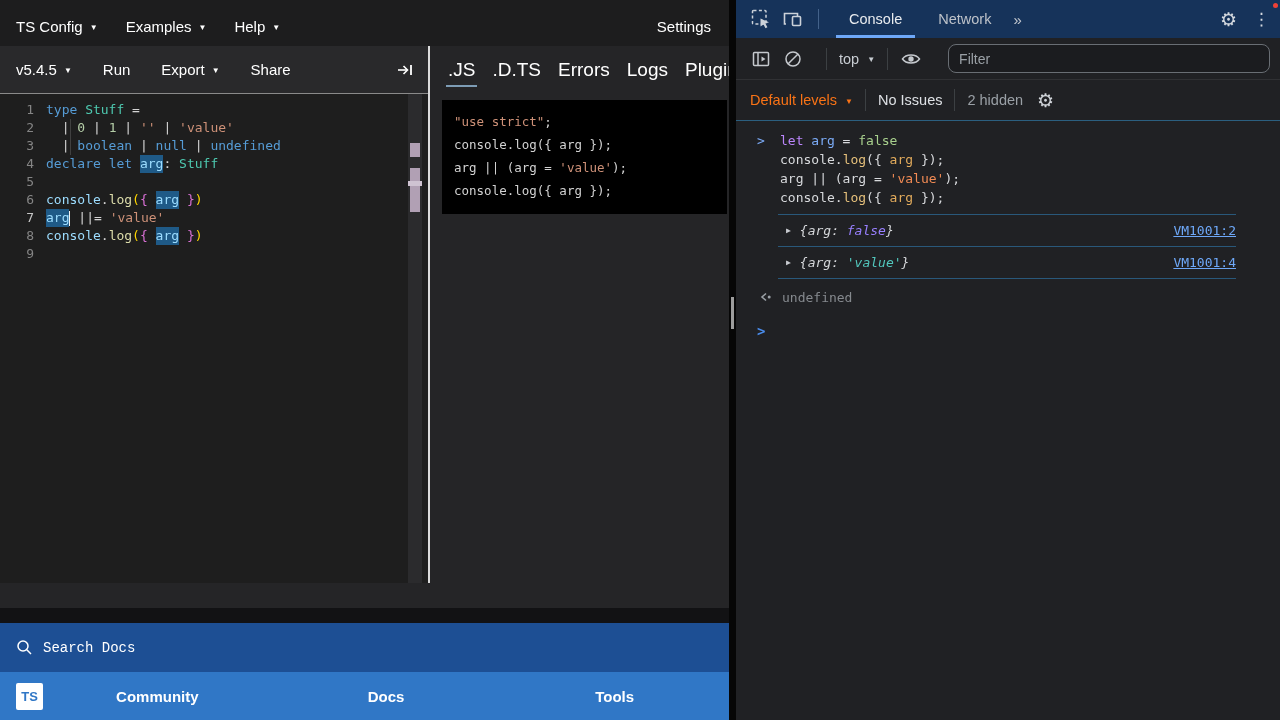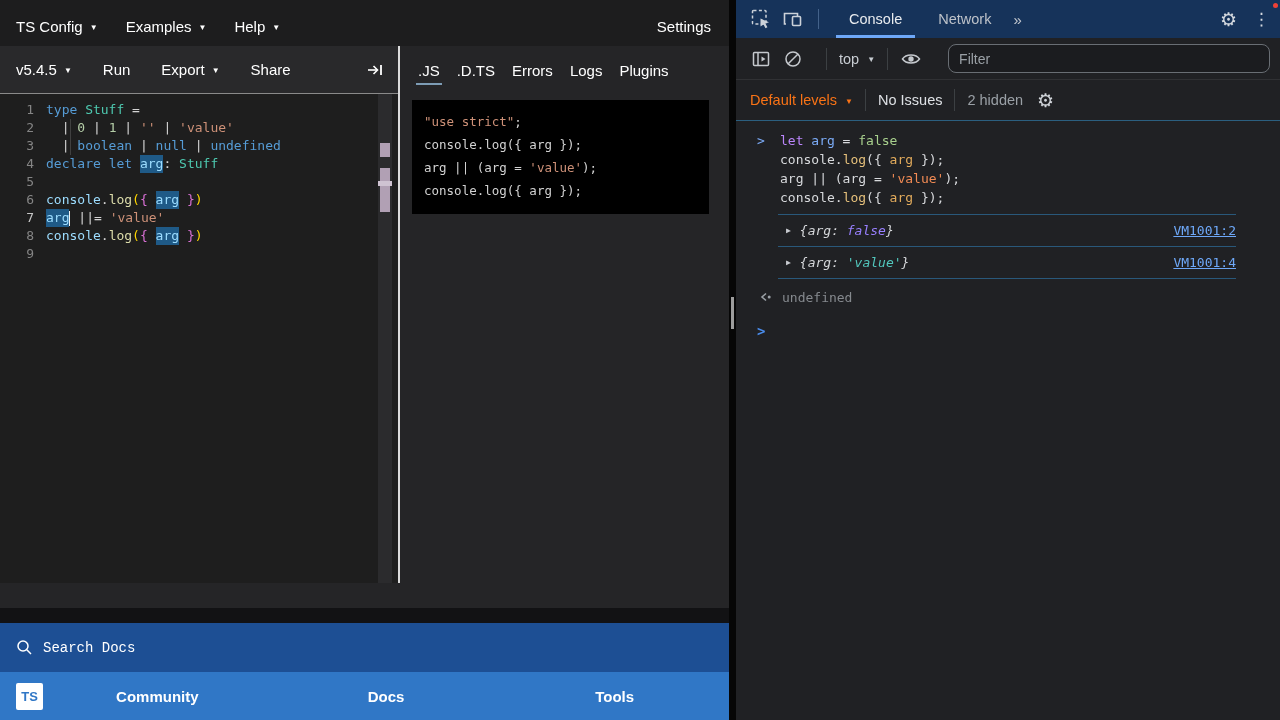--- a/index.html
+++ b/index.html
@@ -7,21 +7,21 @@
   .screen { width:1280px; height:720px; display:flex; overflow:hidden; background:#000; position:relative; }
 
   
   .playground { width:729px; display:flex; flex-direction:column; flex:none; }
   .pg-nav { height:46px; background:#1d1d1e; display:flex; align-items:center; gap:28px; padding:6px 18px 0 16px; color:#fff; font-size:15px; flex:none; }
   .pg-menu { display:flex; align-items:center; gap:7px; cursor:default; }
   .caret { font-size:8px; position:relative; top:1px; }
   .pg-nav .spacer { flex:1; }
 
   .pg-main { height:537px; display:flex; flex:none; }
-  .pg-left { width:398px; flex:none; display:flex; flex-direction:column; background:#1e1e1e; }
+  .pg-left { width:428px; flex:none; display:flex; flex-direction:column; background:#1e1e1e; }
   .pg-toolbar { height:48px; background:#29292b; border-bottom:1px solid #8a8a8a; display:flex; align-items:center; gap:31px; padding:0 14px 0 16px; color:#fff; font-size:15px; flex:none; }
   .pg-toolbar .spacer { flex:1; }
 
   .editor { flex:1; position:relative; background:#1e1e1e; font-family:"DejaVu Sans Mono", monospace; font-size:13px; padding-top:7px; overflow:hidden; }
   .editor .line { height:18px; line-height:18px; white-space:pre; display:flex; }
   .editor .gutter { width:34px; flex:none; text-align:right; color:#858585; padding-right:0; }
   .editor .gutter.active { color:#c6c6c6; }
   .editor .gutter + span { margin-left:12px; }
   .editor .gutter:only-child::after { content:""; }
   .k  { color:#569cd6; } .t { color:#4ec9b0; } .n { color:#b5cea8; }
@@ -32,21 +32,21 @@
   .indent-guide { position:absolute; left:70px; top:25px; width:1px; height:36px; background:#404040; }
   .sb-track { position:absolute; right:6px; top:0; width:14px; height:100%; background:#2b2b2d; }
   .sb-deco { position:absolute; right:8px; width:10px; background:#b1a0b4; }
   .sb-deco.d1 { top:49px; height:14px; }
   .sb-deco.d2 { top:74px; height:44px; }
   .sb-deco.d2b { top:87px; height:5px; background:#cfc3d2; right:6px; width:14px; }
 
   .pg-splitter { width:2px; background:#dcdcdc; flex:none; }
 
   .pg-right { flex:1; background:#252527; display:flex; flex-direction:column; }
-  .js-tabs { height:48px; display:flex; align-items:center; gap:17px; padding-left:18px; color:#fff; font-size:15px; flex:none; }
+  .js-tabs { height:48px; display:flex; align-items:center; gap:17px; padding-left:18px; color:#fff; font-size:19px; flex:none; }
   .js-tab { position:relative; cursor:default; }
   .js-tab.active::after { content:""; position:absolute; left:-2px; right:-2px; bottom:-6px; height:2px; background:#7d9cb5; }
   .js-output { margin:6px 20px 0 12px; background:#000; padding:10px 12px; font-family:"DejaVu Sans Mono", monospace; font-size:12.5px; height:114px; }
   .js-output .line { height:23px; line-height:23px; white-space:pre; }
   .js-pl { color:#d2d2d2; } .js-s { color:#ce9178; }
 
   .pg-band1 { height:25px; background:#252527; flex:none; }
   .pg-band2 { height:15px; background:#121214; flex:none; }
   .pg-search { height:49px; background:#1d4f94; color:#fff; display:flex; align-items:center; gap:10px; padding:0 16px; font-size:14px; flex:none; cursor:pointer;font-family:Liberation Mono, monospace; }
   .pg-footer { height:48px; background:#3077c6; display:flex; align-items:center; color:#fff; flex:none; }

